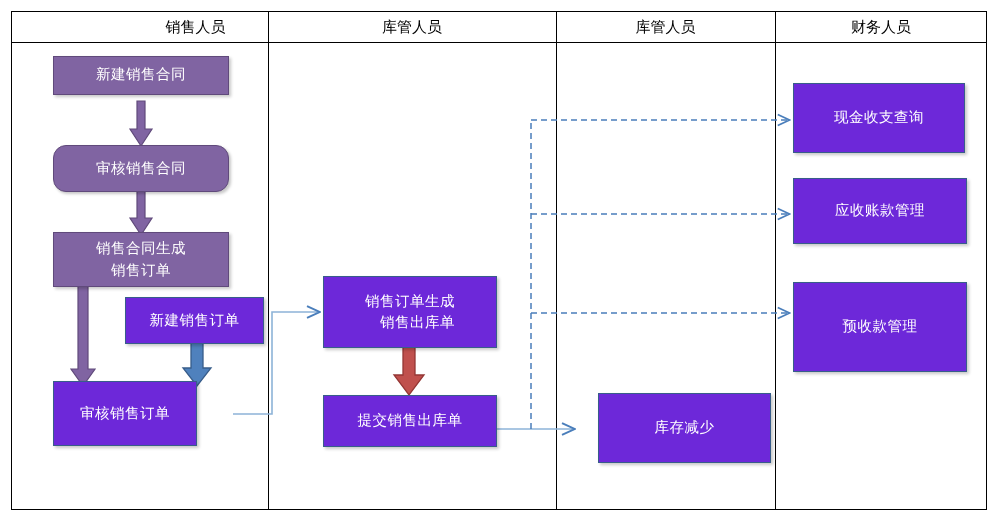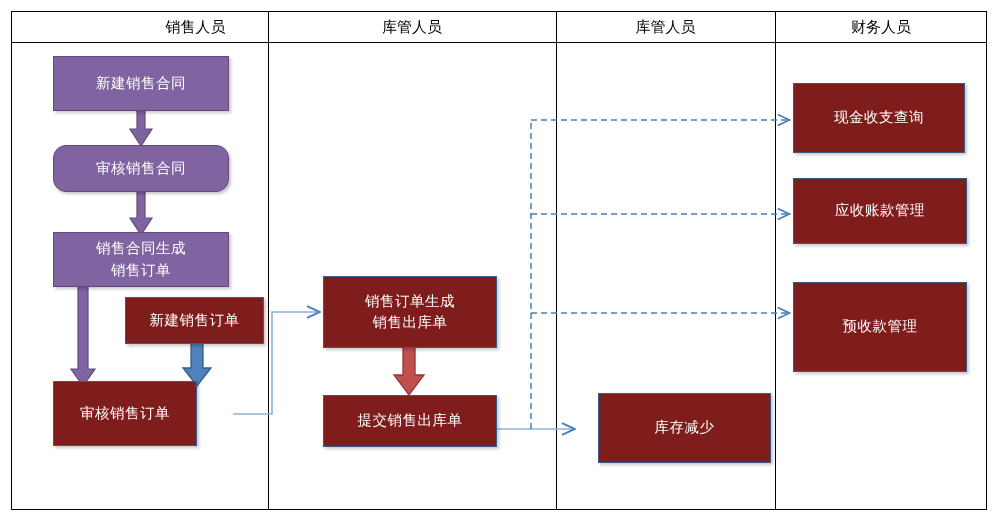--- a/index.html
+++ b/index.html
@@ -66,22 +66,23 @@
     font-size: 14.5px;
     line-height: 1.45;
     letter-spacing: 0.5px;
     box-shadow: 2px 2px 3px rgba(0,0,0,0.22);
   }
   .node.purple {
     background: #8064A2;
     border: 1.4px solid #604A7B;
   }
   .node.blue {
-    background: #7f1d1d;
+    background: #6d28d9;
     border: 1.6px solid #385D8A;
+    text-align: right;
   }
   .node span { display: block; }
 
   
   .block-arrow {
     position: absolute;
   }
   .block-arrow svg { display: block; overflow: visible; }
 
   
@@ -169,21 +170,21 @@
       <path d="M9,0 L21,0 L21,26 L29,26 L15,44 L1,26 L9,26 Z" fill="#4F81BD" stroke="#385D8A" stroke-width="1.3" stroke-linejoin="miter"></path>
     </svg>
   </div>
 
   <div class="block-arrow" style="left:393px; top:346px;">
     <svg width="32" height="50" viewBox="0 0 32 50">
       <path d="M10,0 L22,0 L22,29 L31,29 L16,49 L1,29 L10,29 Z" fill="#C0504D" stroke="#943634" stroke-width="1.3" stroke-linejoin="miter"></path>
     </svg>
   </div>
 
-  <div class="node purple" style="left:53px; top:56px; width:176px; height:55px;">
+  <div class="node purple" style="left:53px; top:56px; width:176px; height:39px;font-family:Liberation Mono, monospace;">
     <span>新建销售合同</span>
   </div>
 
   <div class="node purple" style="left:53px; top:145px; width:176px; height:47px;border-radius:13px;">
     <span>审核销售合同</span>
   </div>
 
   <div class="node blue" style="left:125px; top:297px; width:139px; height:47px;">
     <span>新建销售订单</span>
   </div>

